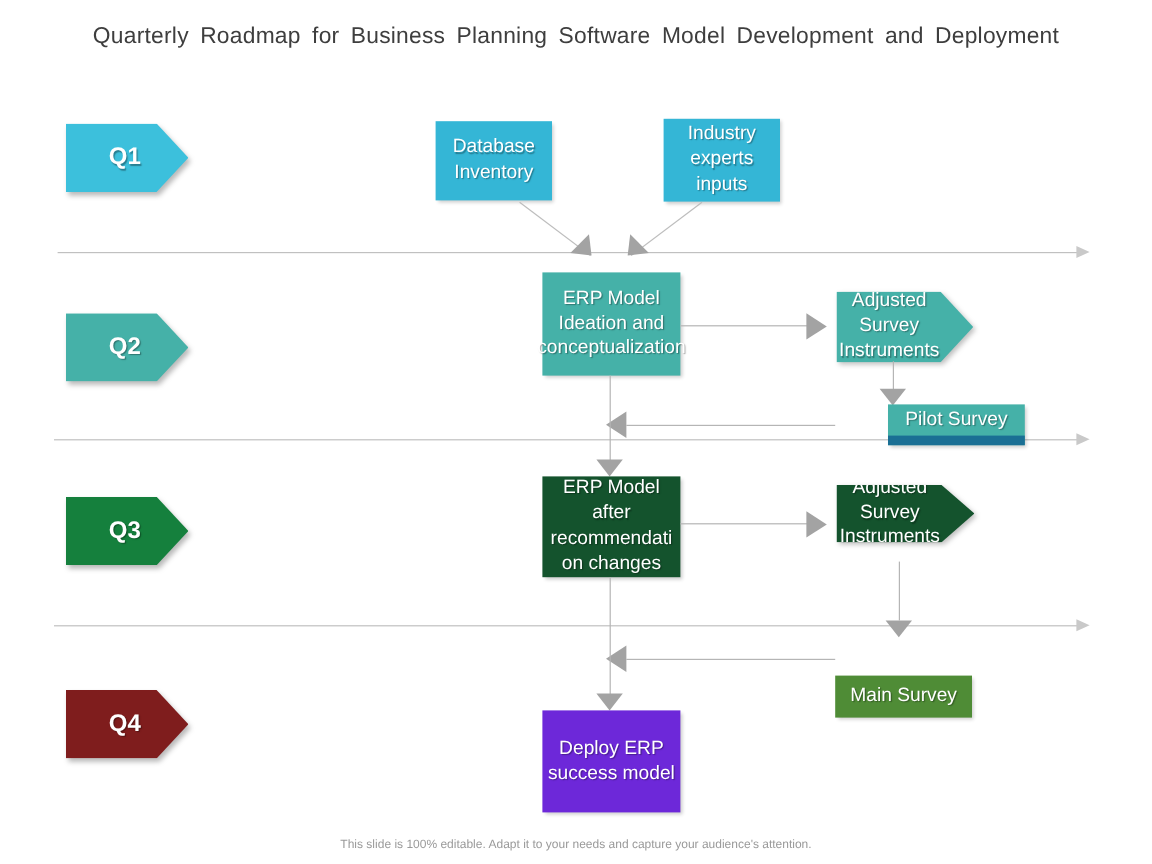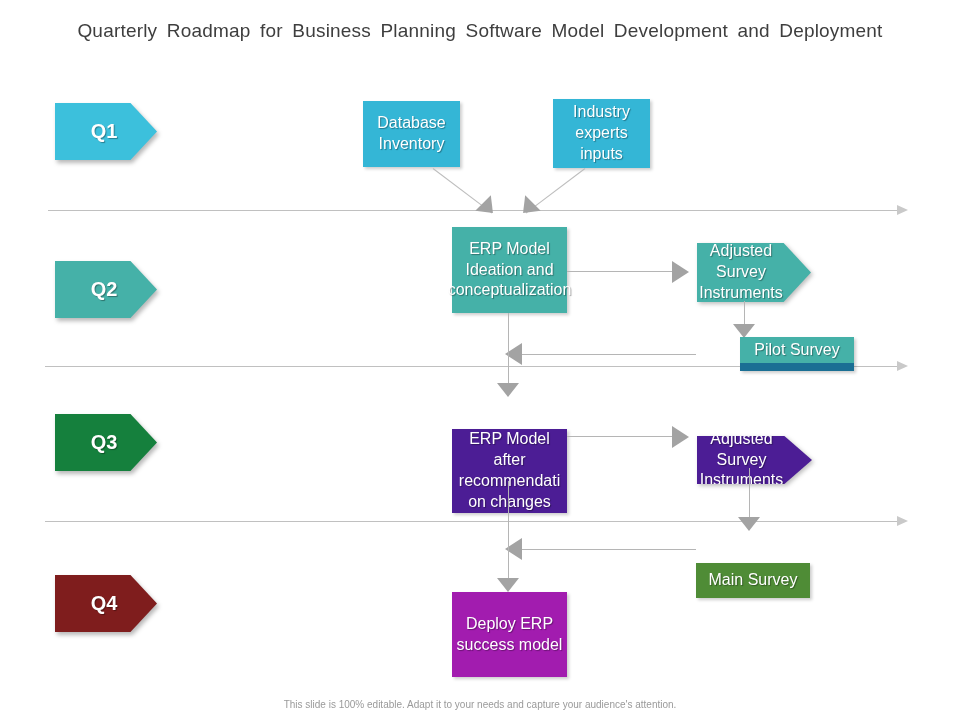--- a/index.html
+++ b/index.html
@@ -39,23 +39,23 @@
   .q4 { background:#7f1d1d; }
   
   .box {
     position:absolute; display:flex; align-items:center; justify-content:center;
     text-align:center; color:#fff; font-size:16px; font-weight:normal;
     line-height:1.3; padding:2px 4px;
     text-shadow:1px 1px 1px rgba(0,0,0,0.35);
   }
   .c-lblue { background:#34b6d6; }
   .c-teal  { background:#45b1a8; }
-  .c-dblue { background:#4c1d95;margin-top:32px; }
+  .c-dblue { background:#14532d; }
   .c-green-main   { background:#4f8c36; }
-  .c-green-deploy { background:#a21caf; }
+  .c-green-deploy { background:#6d28d9; }
   
   .pent {
     clip-path:polygon(0 0, 76% 0, 100% 50%, 76% 100%, 0 100%);
     padding-right:30px;
   }
   .pentwrap { position:absolute; filter:drop-shadow(2px 2px 2px rgba(0,0,0,0.25)); }
   
   .cline { position:absolute; background:#b5b5b5; }
   .cline-diag { position:absolute; height:1px; background:#bdbdbd; transform-origin:left center; }
   .ah-down {

